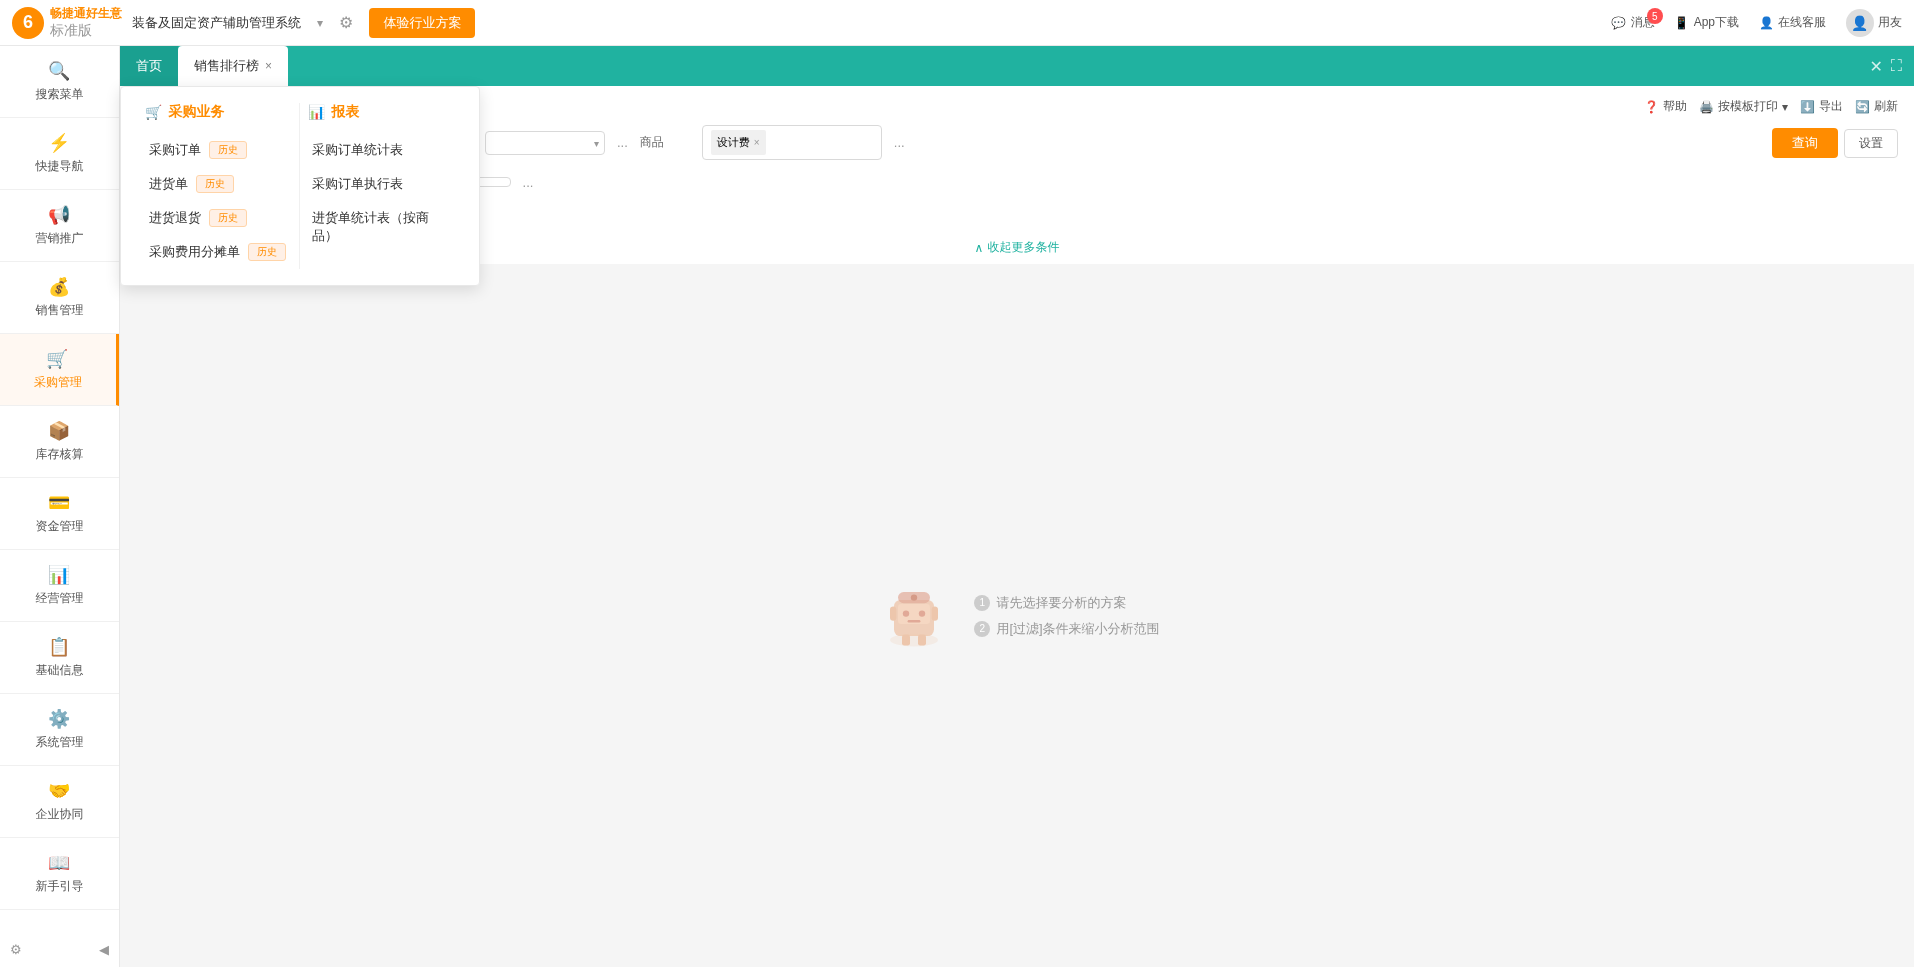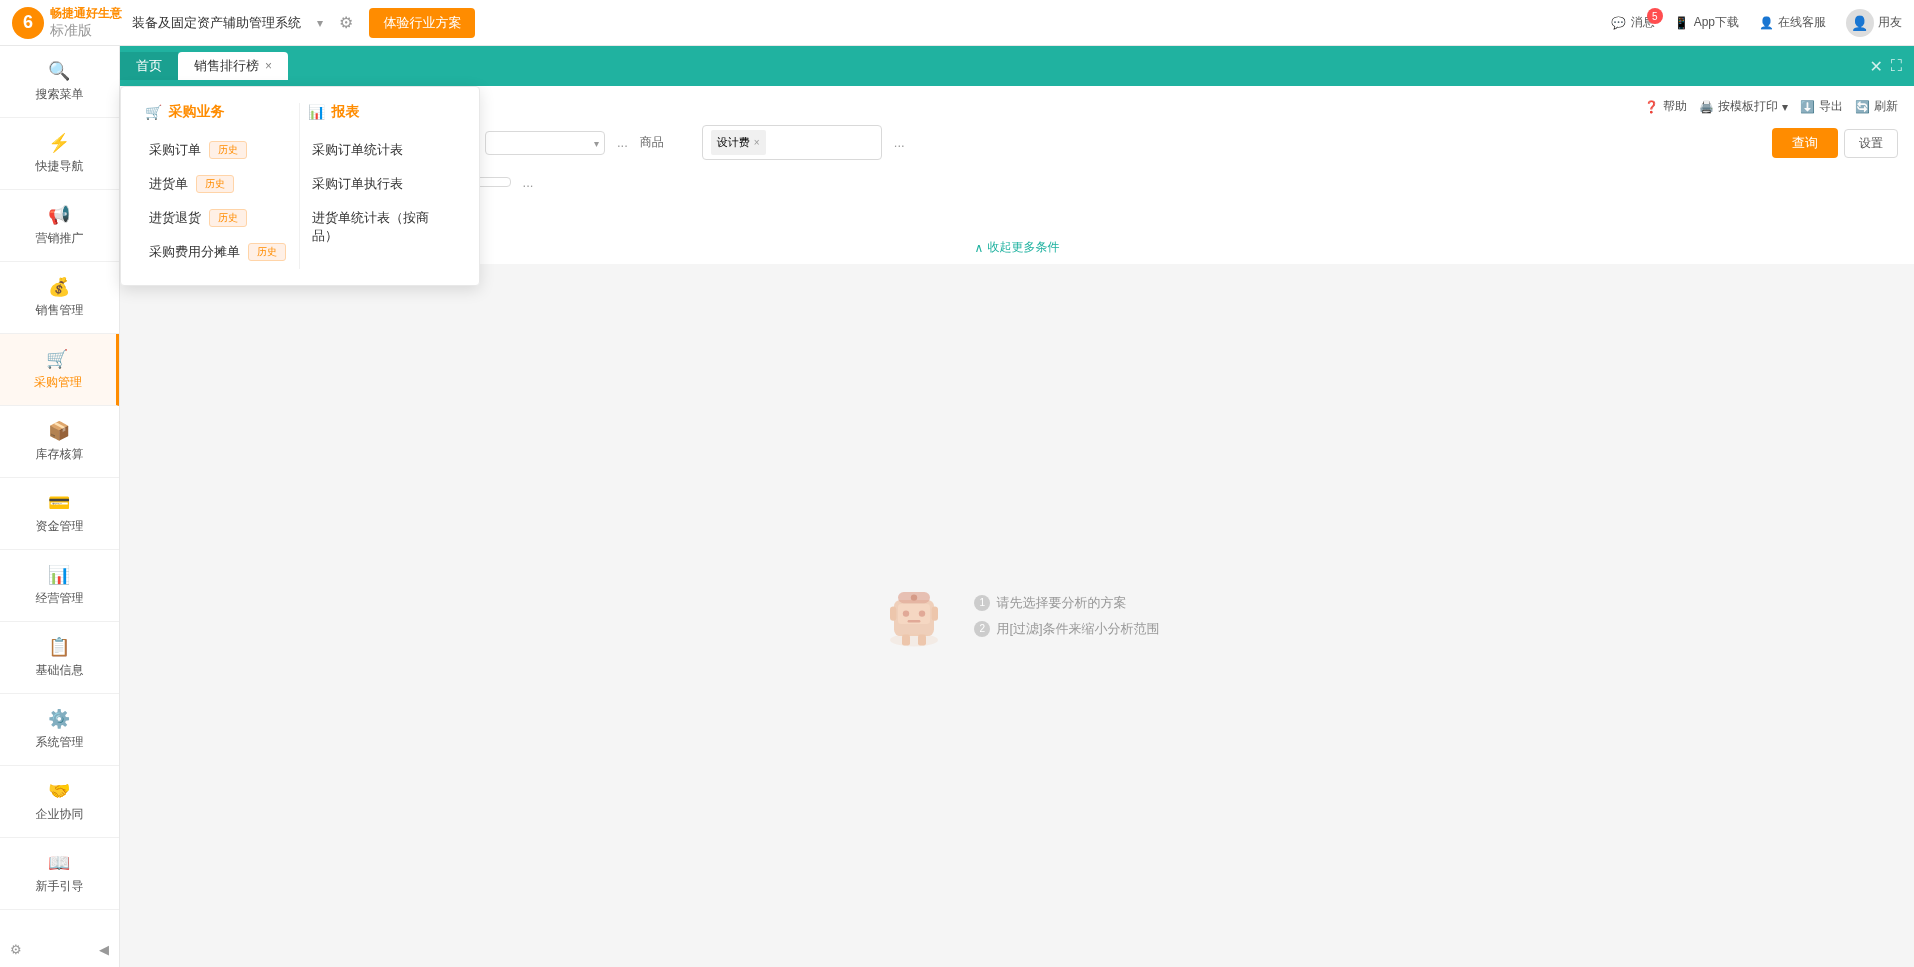--- a/index.html
+++ b/index.html
@@ -166,21 +166,21 @@
 
     
     .tab-bar {
       height: 40px;
       background: #20b2a0;
       display: flex;
       align-items: center;
       padding: 0 0;
     }
     .tab-item {
-      height: 28px;
+      height: 40px;
       padding: 0 16px;
       display: flex;
       align-items: center;
       cursor: pointer;
       font-size: 13px;
       color: rgba(255,255,255,0.85);
       gap: 6px;
     }
     .tab-item.home {
       background: #1aa090;

